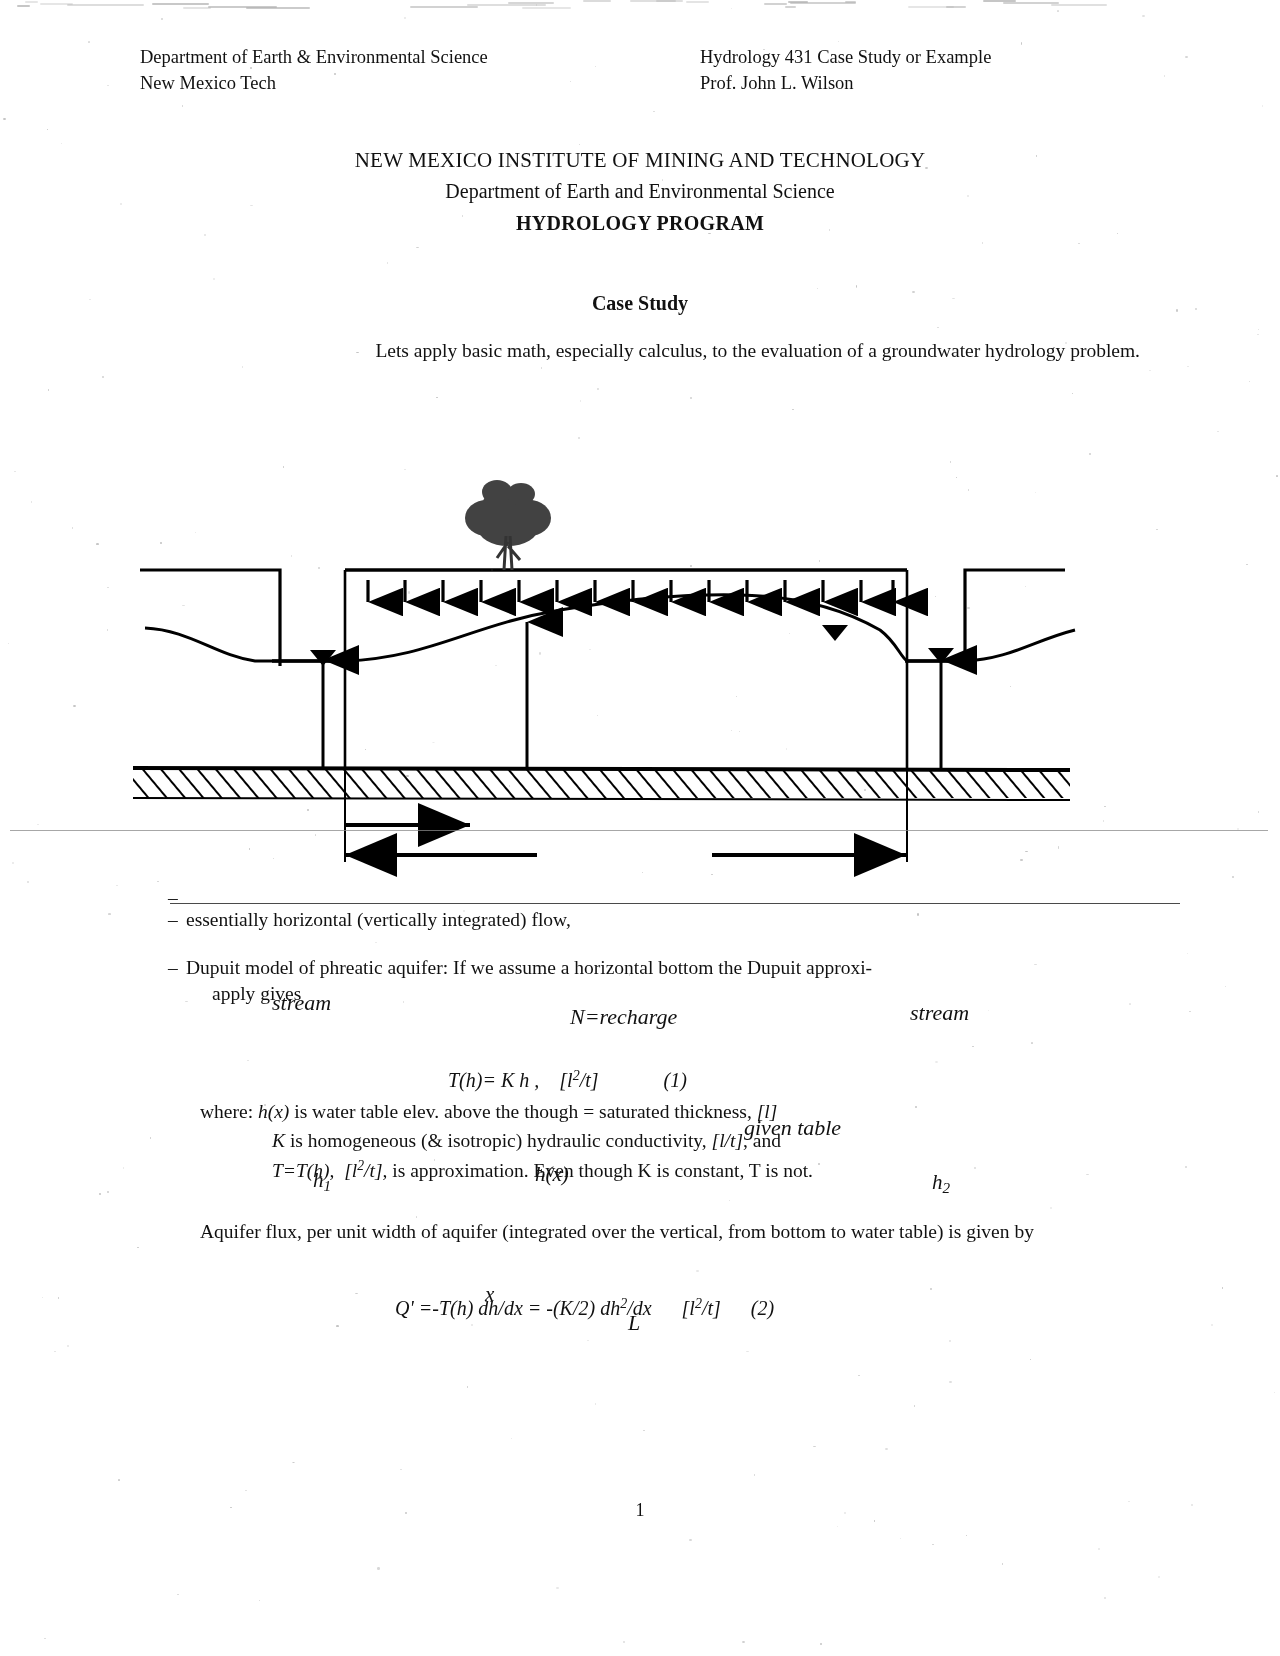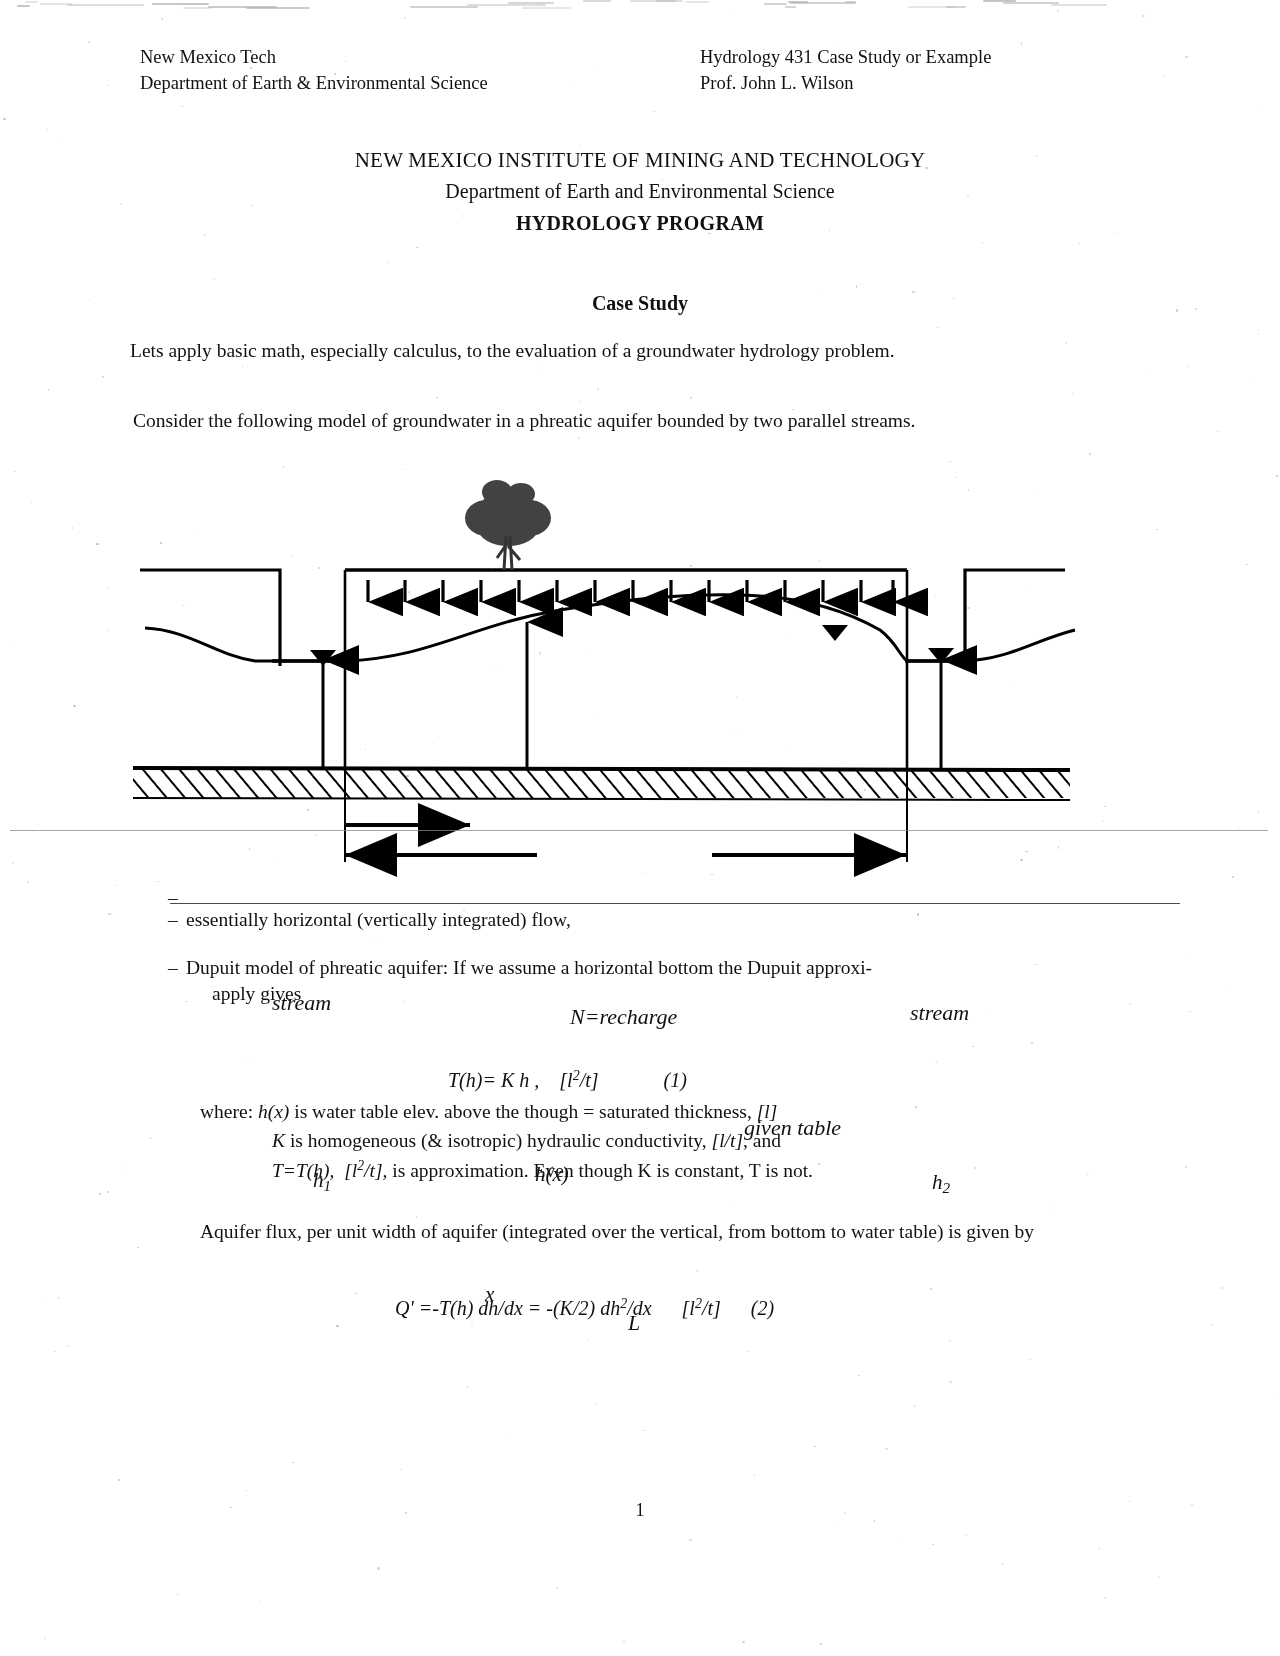--- a/index.html
+++ b/index.html
@@ -24,21 +24,21 @@
   .hdr-right{position:absolute;left:700px;top:0;line-height:1.42;font-size:18.5px;}
 
   
   .inst{position:absolute;left:0;width:1280px;text-align:center;}
   .inst .l1{position:absolute;top:148px;width:100%;font-size:21px;letter-spacing:.2px;}
   .inst .l2{position:absolute;top:180px;width:100%;font-size:20px;}
   .inst .l3{position:absolute;top:212px;width:100%;font-size:20px;font-weight:bold;letter-spacing:.3px;}
   .casestudy{position:absolute;top:292px;width:100%;text-align:center;font-size:20px;font-weight:bold;}
 
   
-  .p1{position:absolute;left:130px;top:340px;width:1010px;font-size:19.5px;}
+  .p1{position:absolute;left:130px;top:340px;width:1010px;font-size:19.5px;text-align:right;}
   .p2{position:absolute;left:133px;top:410px;width:1010px;font-size:19.5px;}
 
   
   .figure{position:absolute;left:0px;top:470px;width:1280px;height:410px;}
   .fig-svg{position:absolute;left:0;top:0;}
   .fl{position:absolute;font-style:italic;}
   .lbl-stream-l{left:272px;top:520px;font-size:22px;}
   .lbl-stream-r{left:910px;top:530px;font-size:22px;}
   .lbl-recharge{left:570px;top:534px;font-size:22px;}
   .lbl-wt{left:744px;top:645px;font-size:22px;}
@@ -84,38 +84,37 @@
 
   .pageno{position:absolute;left:0;top:1500px;width:1280px;text-align:center;font-size:18px;}
 </style>
 </head>
 <body>
 
 <div class="page">
 
   <div class="hdr">
     <div class="hdr-left">
+      <div>Department of Earth &amp; Environmental Science</div>
       <div>New Mexico Tech</div>
-      <div>Department of Earth &amp; Environmental Science</div>
     </div>
     <div class="hdr-right">
       <div>Hydrology 431 Case Study or Example</div>
       <div>Prof. John L. Wilson</div>
     </div>
   </div>
 
   <div class="inst">
     <div class="l1">NEW MEXICO INSTITUTE OF MINING AND TECHNOLOGY</div>
     <div class="l2">Department of Earth and Environmental Science</div>
     <div class="l3">HYDROLOGY PROGRAM</div>
   </div>
   <div class="casestudy">Case Study</div>
 
   <div class="p1">Lets apply basic math, especially calculus, to the evaluation of a groundwater hydrology problem.</div>
-  <div class="p2">Consider the following model of groundwater in a phreatic aquifer bounded by two parallel streams.</div>
 
   <div class="figure">
     <svg class="fig-svg" width="1280" height="410" viewBox="0 0 1280 410">
       <defs>
         <marker id="arrDown" markerWidth="9" markerHeight="11" refX="4.5" refY="11" orient="auto">
           <polygon points="0,0 9,0 4.5,11" fill="#000"></polygon>
         </marker>
         <marker id="arrUp" markerWidth="10" markerHeight="12" refX="5" refY="0" orient="auto">
           <polygon points="0,12 10,12 5,0" fill="#000"></polygon>
         </marker>

